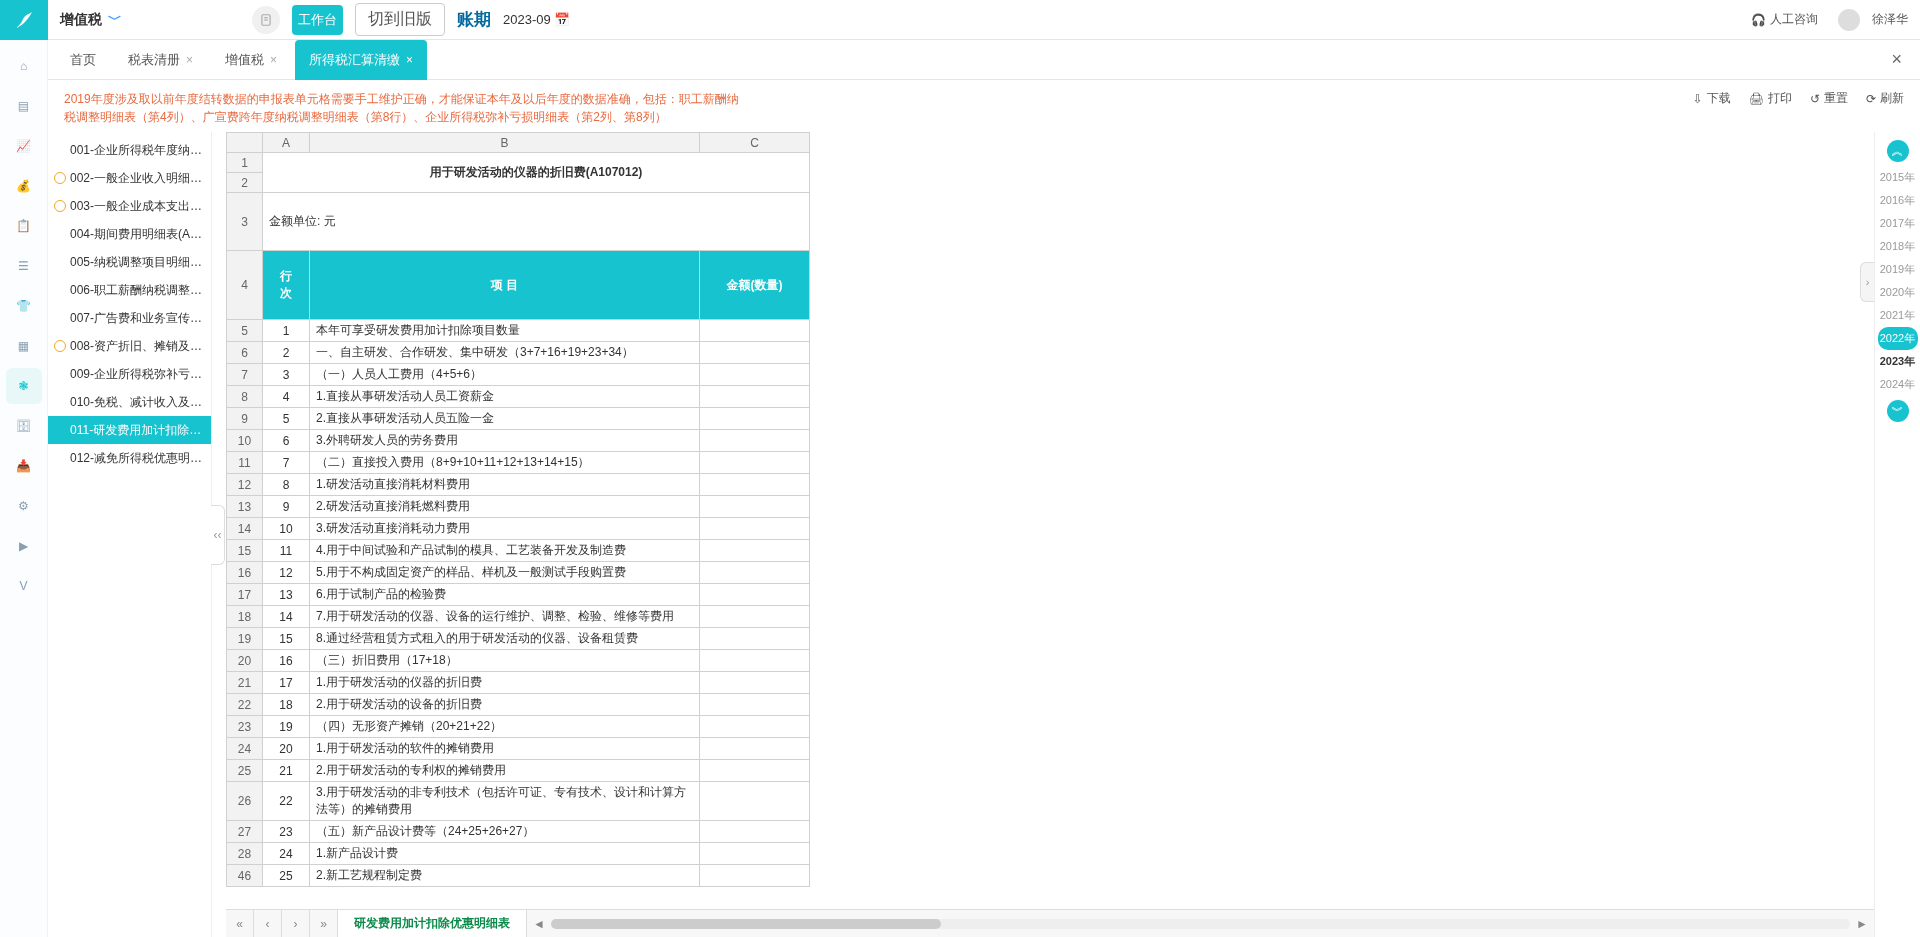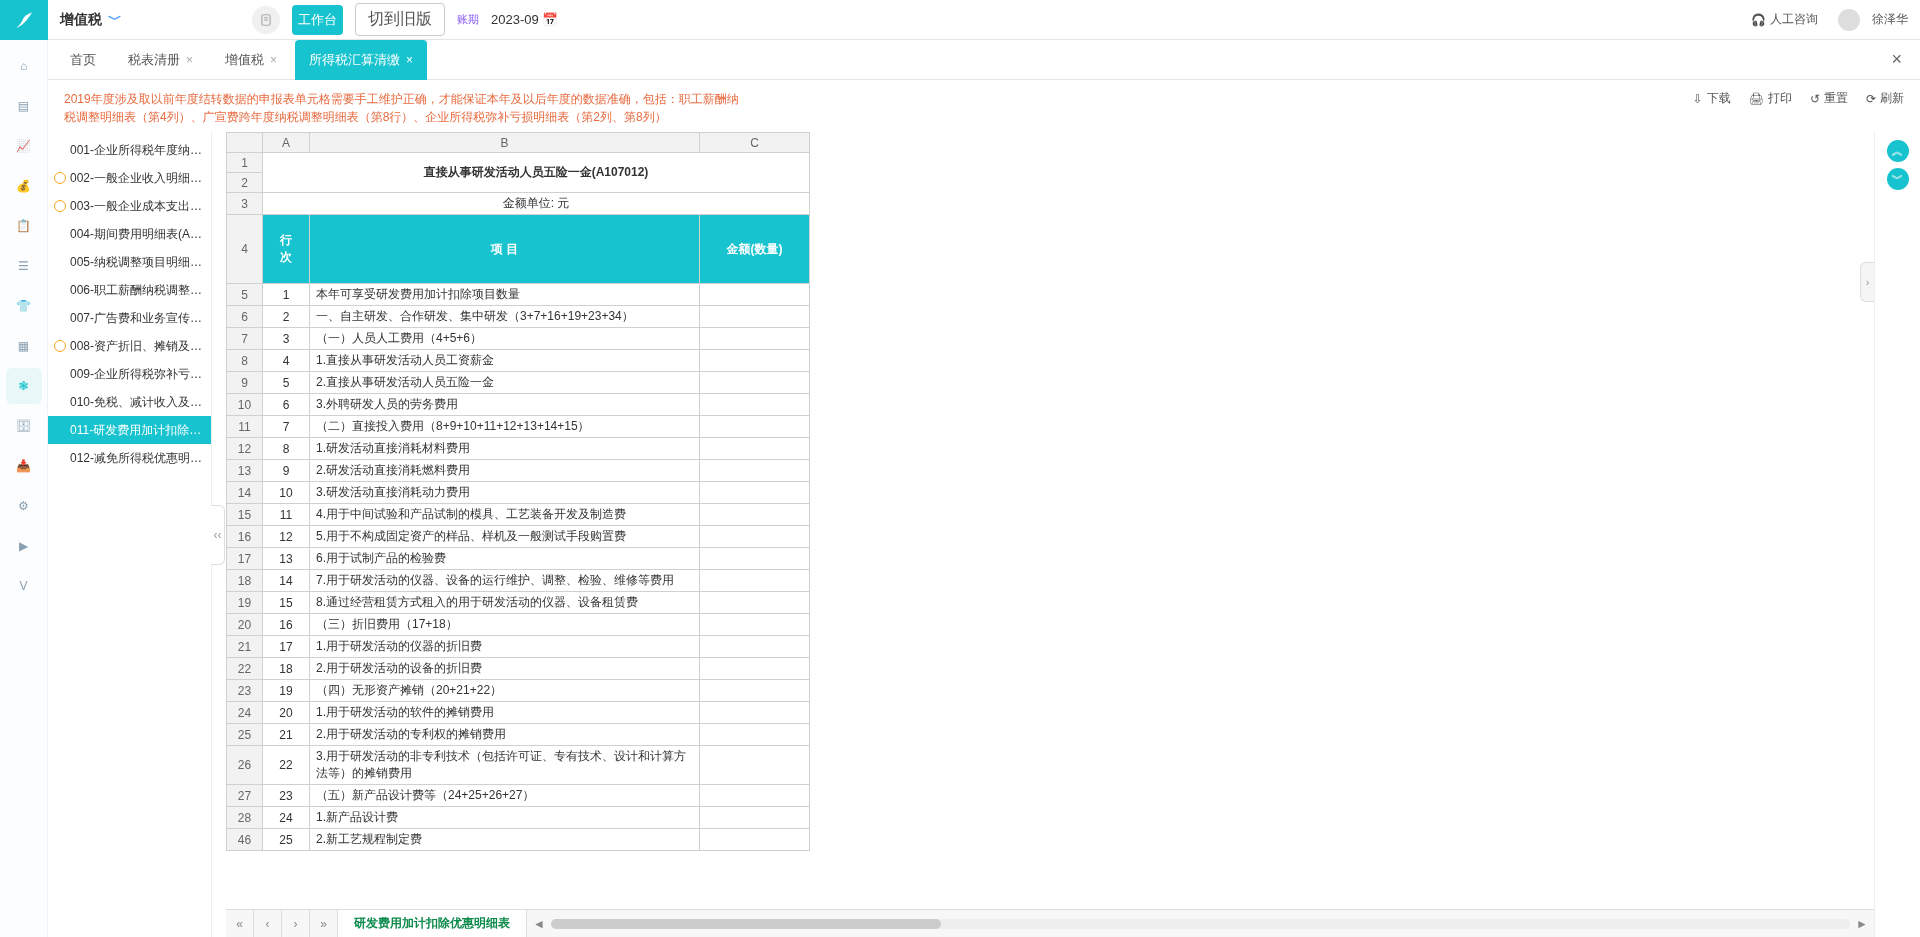--- a/index.html
+++ b/index.html
@@ -20,21 +20,21 @@
   align-items: center; justify-content: center; color: #aaa; cursor: pointer;
 }
 .btn-primary {
   background: #17c3ce; color: #fff; border: none; padding: 6px 6px; border-radius: 4px;
   font-size: 13px; cursor: pointer;
 }
 .btn-outline {
   background: #fff; border: 1px solid #ccc; color: #555; padding: 5px 12px; border-radius: 4px;
   font-size: 16px; cursor: pointer;
 }
-.period-label { font-size: 11px; color: #8b5cf6; }
+.period-label { font-size: 17px; color: #0369a1; font-weight: bold; }
 .period-val { font-size: 13px; color: #333; display: flex; gap: 4px; }
 .period-val .cal { color: #17c3ce; }
 .spacer { flex: 1; }
 .consult { display: flex; align-items: center; gap: 4px; font-size: 12px; color: #555; cursor: pointer; }
 .avatar { width: 22px; height: 22px; border-radius: 50%; background: #ddd; margin-left: 8px; }
 .username { font-size: 12px; color: #555; }
 
 
 .layout { flex: 1; display: flex; min-height: 0; }
 
@@ -83,21 +83,21 @@
 .sheet-scroll { flex: 1; overflow: auto; }
 table.sheet { border-collapse: collapse; table-layout: fixed; }
 table.sheet th, table.sheet td { border: 1px solid #d0d0d0; font-size: 12px; background: #fff; }
 table.sheet .colhead { background: #f2f2f2; text-align: center; color: #666; height: 20px; font-weight: normal; }
 table.sheet .rowhead { background: #f2f2f2; text-align: center; color: #666; width: 36px; height: 20px; font-weight: normal; }
 table.sheet .corner { background: #f2f2f2; width: 36px; height: 20px;}
 .col-a { width: 40px; }
 .col-b { width: 390px; }
 .col-c { width: 110px; }
 .title-cell { text-align: center; font-size: 15px; font-weight: 600; padding: 10px; }
-.unit-cell { text-align: center; padding: 2px 6px; }
+.unit-cell { text-align: left; padding: 20px 6px; }
 .thead-teal { background: #17c3ce !important; color: #fff; text-align: center; font-weight: 600; padding: 17px; }
 .num-cell { text-align: center; padding: 2px; }
 .txt-cell { text-align: left; padding: 2px 6px; margin-left: 40px; }
 .sheet-tabs { height: 28px; border-top: 1px solid #ddd; display: flex; align-items: stretch; background: #f7f7f7; font-size: 12px; }
 .sheet-tabs .arrow { width: 28px; display: flex; align-items: center; justify-content: center; color: #888; border-right: 1px solid #ddd; cursor: pointer; }
 .sheet-tabs .stab { padding: 0 16px; display: flex; align-items: center; background: #fff; border-right: 1px solid #ddd; color: #0a8a4a; font-weight: 600; cursor: pointer; }
 .sheet-tabs .hsb { flex: 1; display: flex; align-items: center; padding: 0 6px; }
 .sheet-tabs .hsb .track { flex: 1; height: 10px; background: #eee; border-radius: 5px; position: relative; }
 .sheet-tabs .hsb .thumb { position: absolute; left: 0; width: 30%; top: 0; bottom: 0; background: #ccc; border-radius: 5px; }
 
@@ -235,21 +235,21 @@
           <table class="sheet">
             <tbody>
                 <tr>
               <th class="corner"></th>
               <th class="colhead col-a">A</th>
               <th class="colhead col-b">B</th>
               <th class="colhead col-c">C</th>
             </tr>
             <tr>
                   <th class="rowhead">1</th>
-              <td class="title-cell" colspan="3" rowspan="2">直接从事研发活动人员五险一金(A107012)</td>
+              <td class="title-cell" colspan="3" rowspan="2">用于研发活动的仪器的折旧费(A107012)</td>
                 </tr>
             <tr>
                   <th class="rowhead">2</th>
                 </tr>
             <tr>
                   <th class="rowhead">3</th>
               <td class="unit-cell" colspan="3">金额单位: 元</td>
                 </tr>
             <tr>
                   <th class="rowhead">4</th>
@@ -425,17 +425,29 @@
               </div>
             <span style="margin-left:6px;color:#888;">►</span>
           </div>
         </div>
       </div>
 
       <div class="expand-tab">›</div>
 
       <div class="year-nav" id="year-nav-top">
         <div class="rnd">︽</div>
+        <div id="year-list">
+            <div class="ybtn">2015年</div>
+            <div class="ybtn">2016年</div>
+            <div class="ybtn">2017年</div>
+            <div class="ybtn">2018年</div>
+            <div class="ybtn">2019年</div>
+            <div class="ybtn">2020年</div>
+            <div class="ybtn">2021年</div>
+            <div class="ybtn cur">2022年</div>
+            <div class="ybtn now">2023年</div>
+            <div class="ybtn">2024年</div>
+          </div>
         <div class="rnd">︾</div>
       </div>
     </div>
   </div>
 </div>
 
 </body></html>

